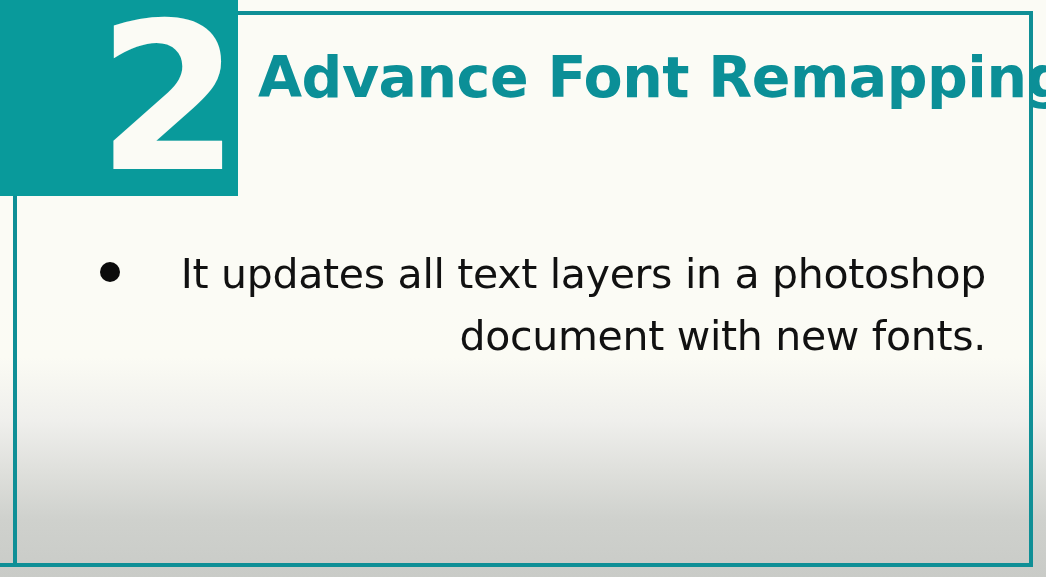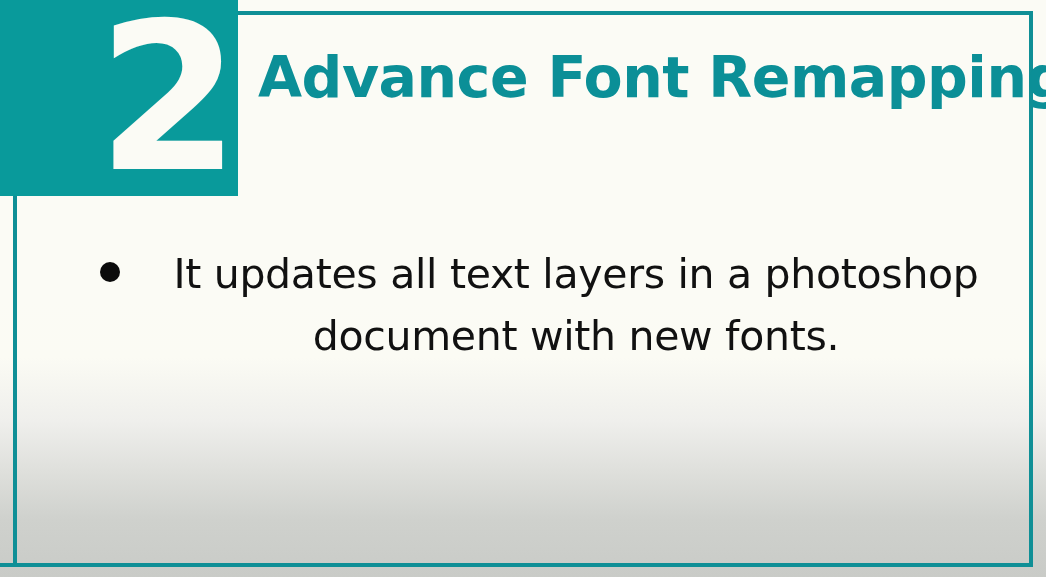--- a/index.html
+++ b/index.html
@@ -124,21 +124,21 @@
   #bullet-text {
     display: block;
     margin-left: 106px;
     margin-right: 0px;
     width: 820px;
     color: #111111;
     font-family: "DejaVu Sans", sans-serif;
     font-weight: normal;
     font-size: 41px;
     line-height: 62px;
-    text-align: center;
+    text-align: right;
     letter-spacing: -0.3px;
   }
 </style>
 </head>
 <body>
 
 <div id="slide">
 
   <div class="frame-line" id="frame-top"></div>
   <div class="frame-line" id="frame-left"></div>

